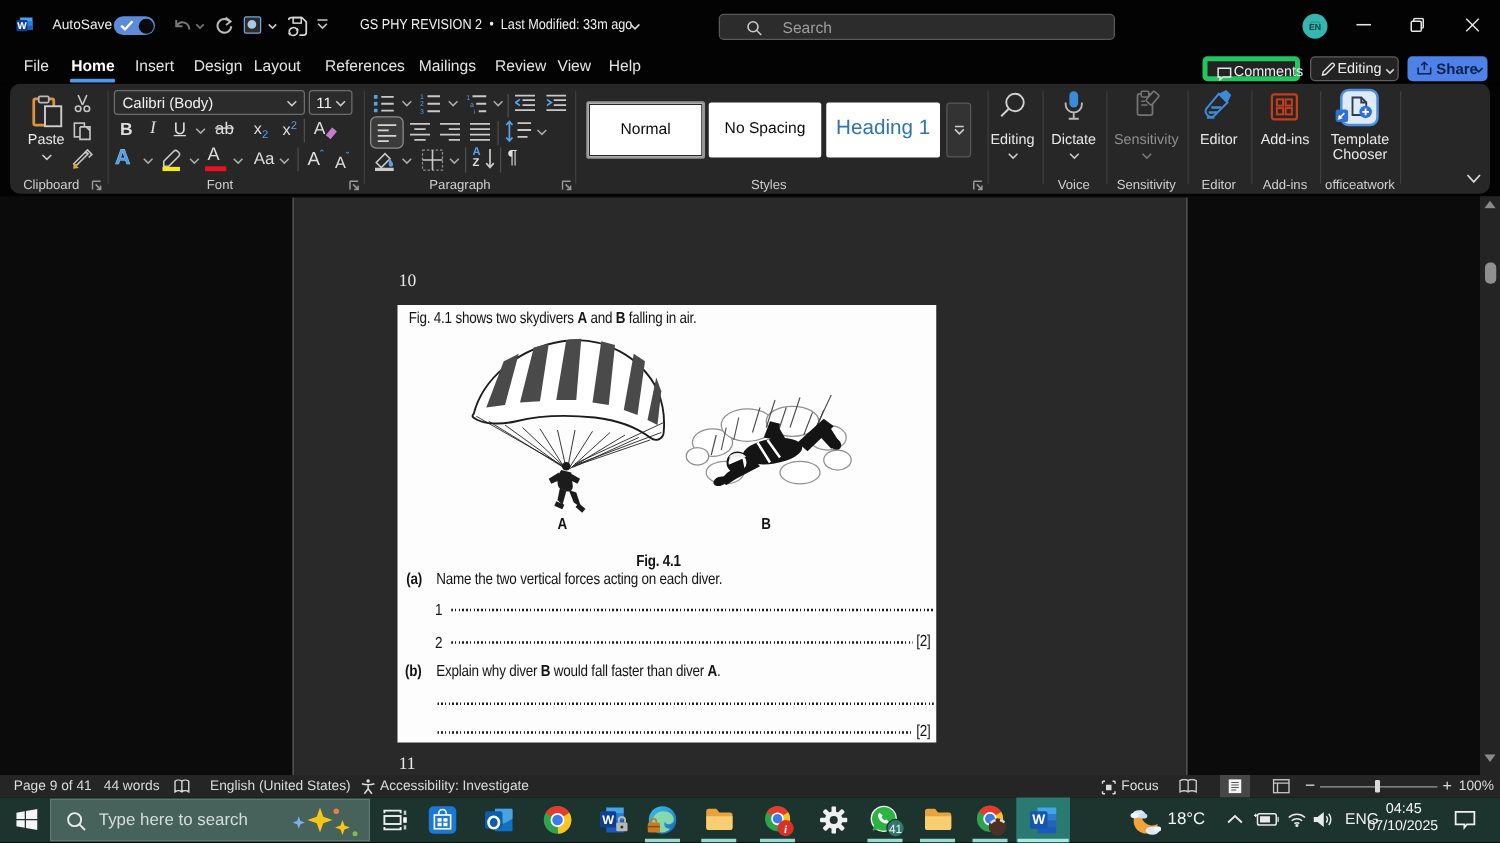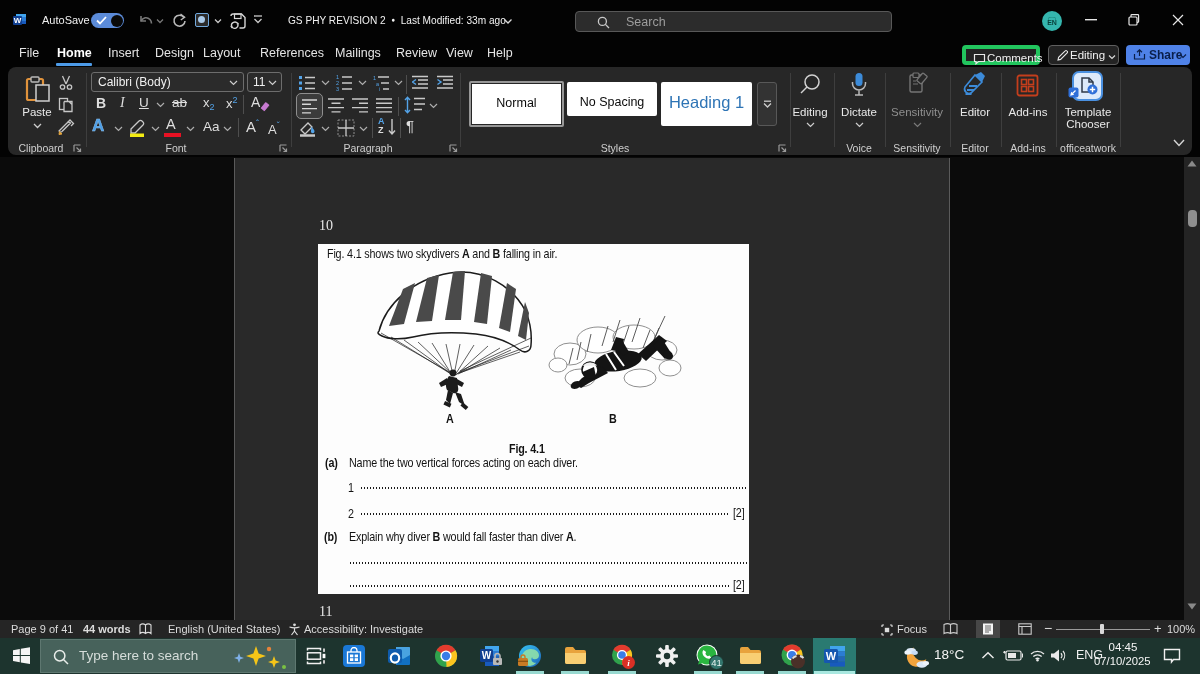--- a/index.html
+++ b/index.html
@@ -317,21 +317,21 @@
     <div class="glabel" style="left:328px; width:80px;">Paragraph</div>
     <svg class="dlg" style="left:449px;" width="9" height="9" viewBox="0 0 9 9">
         <path d="M1 1 v6.5 M1 1 h6.5" stroke="#9a9a9a" stroke-width="1.2"></path>
         <path d="M3.5 3.5 L7.5 7.5 M7.5 4.4 V7.5 H4.4" stroke="#9a9a9a" stroke-width="1.2" fill="none"></path>
       </svg>
     <div class="gsep" style="left:460px;"></div>
 
     <div class="abs" style="left:469px; top:14px; width:95px; height:46px; background:#fff; border:2px solid #979797; box-shadow:inset 0 0 0 1px #262626; border-radius:2px;">
       <div class="abs" style="left:0; top:13px; width:91px; text-align:center; font-size:12.5px; color:#0a0a0a;">Normal</div>
     </div>
-    <div class="abs" style="left:567px; top:15px; width:90px; height:34px; background:#fff; border-radius:2px;">
+    <div class="abs" style="left:567px; top:15px; width:90px; height:44px; background:#fff; border-radius:2px;">
       <div class="abs" style="left:0; top:13px; width:90px; text-align:center; font-size:12.5px; color:#0a0a0a;">No Spacing</div>
     </div>
     <div class="abs" style="left:661px; top:15px; width:91px; height:44px; background:#fff; border-radius:2px;">
       <div class="abs" style="left:0; top:11px; width:91px; text-align:center; font-size:16.5px; color:#2e74b5;">Heading 1</div>
     </div>
     <div class="abs" style="left:757px; top:15px; width:20px; height:44px; background:#333333; border:1px solid #585858; border-radius:3px;">
       <svg class="abs" style="left:4.5px; top:17px;" width="9" height="9" viewBox="0 0 9 9">
           <path d="M1 1.2 H8" stroke="#cdcdcd" stroke-width="1.3"></path>
           <path d="M1 3.5 L4.5 7 L8 3.5" stroke="#cdcdcd" stroke-width="1.3" fill="none"></path>
         </svg>
@@ -520,21 +520,21 @@
           <path d="M5 0.5 L9.5 6.5 H0.5 Z" fill="#8a8a8a"></path>
         </svg>
       <div class="abs" style="left:3.5px; top:53px; width:9px; height:17px; background:#8f8f8f; border-radius:4px;"></div>
       <svg class="abs" style="left:3px; top:446px;" width="10" height="7" viewBox="0 0 10 7">
           <path d="M0.5 0.5 H9.5 L5 6.5 Z" fill="#8a8a8a"></path>
         </svg>
     </div>
   </div>
   <div id="statusbar">
     <div class="sbi" style="left:11px;">Page 9 of 41</div>
-    <div class="sbi" style="left:83px;font-weight:bold;">44 words</div>
+    <div class="sbi" style="left:83px;">44 words</div>
     <svg class="abs" style="left:139px; top:3px;" width="13" height="12" viewBox="0 0 13 12">
         <path d="M6.5 2 C5 0.8 2.5 0.8 1 2 V10.5 C2.5 9.3 5 9.3 6.5 10.5 C8 9.3 10.5 9.3 12 10.5 V2 C10.5 0.8 8 0.8 6.5 2 Z M6.5 2 V10.5" stroke="#dcdcdc" stroke-width="1.1" fill="none"></path>
       </svg>
     <div class="sbi" style="left:168px;">English (United States)</div>
     <svg class="abs" style="left:288px; top:3px;" width="13" height="13" viewBox="0 0 13 13">
         <circle cx="6.5" cy="1.8" r="1.4" fill="#dcdcdc"></circle>
         <path d="M1.5 4 C4.5 5 8.5 5 11.5 4 M6.5 4.8 V8 M6.5 8 L3.5 12 M6.5 8 L9.5 12" stroke="#dcdcdc" stroke-width="1.2" fill="none"></path>
       </svg>
     <div class="sbi" style="left:304px;">Accessibility: Investigate</div>
     <svg class="abs" style="left:881px; top:3.5px;" width="12" height="12" viewBox="0 0 12 12">

